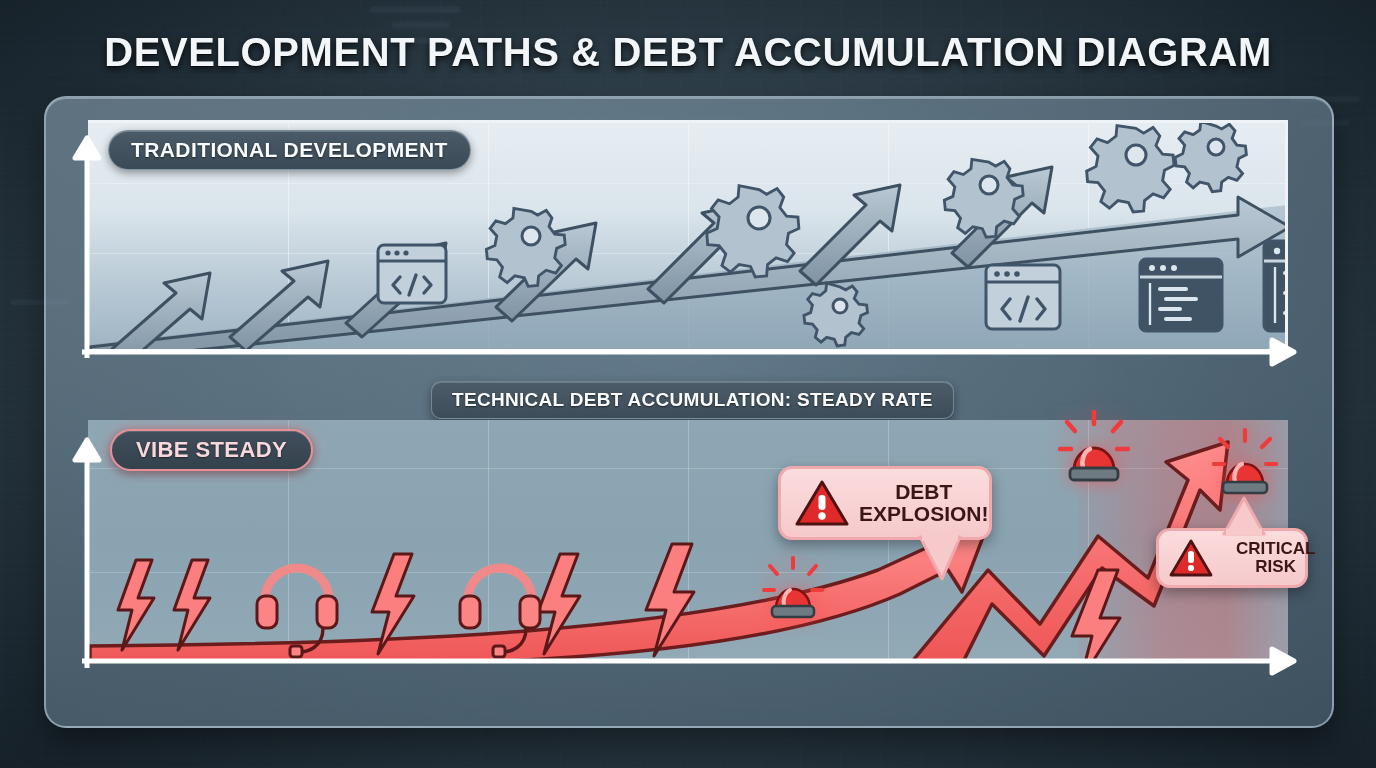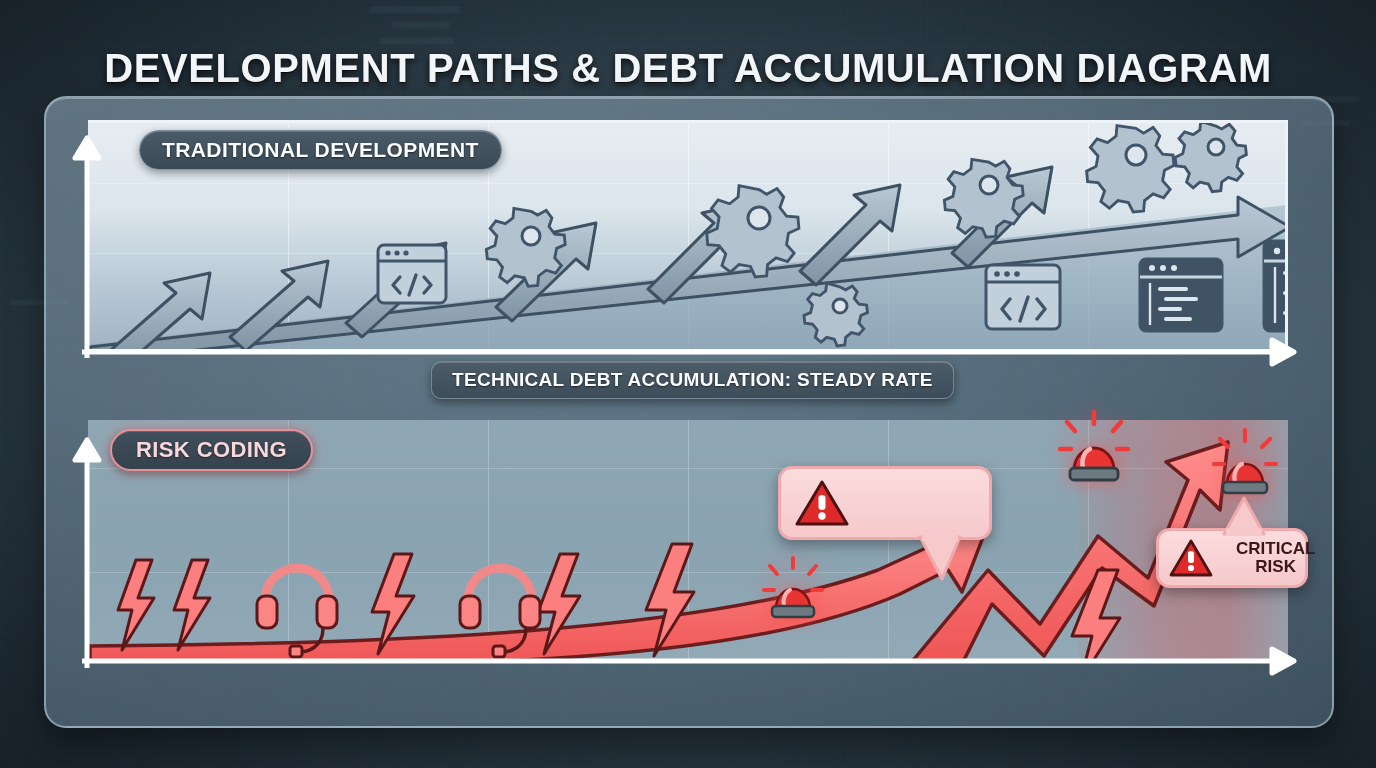--- a/index.html
+++ b/index.html
@@ -33,21 +33,21 @@
     border-radius: 2px;
     filter: blur(1px);
   }
   .bg-vig {
     position: absolute; inset: 0;
     background: radial-gradient(ellipse at 50% 50%, rgba(0,0,0,0) 40%, rgba(10,18,25,.55) 100%);
   }
 
   
   .title {
-    position: absolute; top: 46px; left: 0; width: 100%;
+    position: absolute; top: 30px; left: 0; width: 100%;
     text-align: center;
     font-size: 40px; font-weight: bold;
     letter-spacing: .6px;
     color: #f2f6f9;
     text-shadow: 0 3px 7px rgba(0,0,0,.75), 0 1px 0 rgba(0,0,0,.6);
     font-family: "Liberation Sans", sans-serif;
   }
 
   
   .card {
@@ -137,20 +137,21 @@
     border-radius: 10px;
     font-weight: bold;
     letter-spacing: .3px;
     white-space: nowrap;
     background: linear-gradient(180deg, #4c5c68 0%, #3c4c58 100%);
     color: #fbfdff;
     border: 1px solid rgba(190,212,228,.40);
     box-shadow: 0 4px 10px rgba(0,0,0,.40), inset 0 1px 0 rgba(255,255,255,.20);
     text-shadow: 0 1px 2px rgba(0,0,0,.55);
     font-family: "Liberation Sans", sans-serif;
+    margin-top: 20px;
   }
   .accent-pink { color: #f2b9bd; }
 
   
   .bubble {
     position: absolute;
     display: flex; align-items: center; gap: 10px;
     background: linear-gradient(180deg, #fbdcdd 0%, #f6c9cb 100%);
     border: 3px solid #f0a9ad;
     border-radius: 14px;
@@ -315,21 +316,21 @@
     <svg width="30" height="230" viewBox="0 0 30 230">
       <path d="M15,230 L15,22 M15,10 L3,30 L27,30 Z" fill="#ffffff" stroke="#ffffff" stroke-width="5" stroke-linejoin="round"></path>
     </svg>
   </div>
   <div class="axis" style="left:82px;top:337px;">
     <svg width="1222" height="30" viewBox="0 0 1222 30">
       <path d="M0,15 L1198,15 M1212,15 L1190,3 L1190,27 Z" fill="#ffffff" stroke="#ffffff" stroke-width="5" stroke-linejoin="round"></path>
     </svg>
   </div>
 
-  <div class="pill pill-dark" style="left:108px;top:130px;height:40px;padding:0 22px;font-size:21px;margin-left:31px;">
+  <div class="pill pill-dark" style="left:108px;top:130px;height:40px;padding:0 22px;font-size:21px;">
     <span>TRADITIONAL DEVELOPMENT</span>
   </div>
 
   <div class="bar-label" style="left:431px;top:361px;height:38px;padding:0 20px;font-size:19px;">
     <span>TECHNICAL DEBT ACCUMULATION: STEADY RATE</span>
   </div>
 
   <div class="chart-bot">
     <div class="grid-vb" style="left:200px"></div>
     <div class="grid-vb" style="left:400px"></div>
@@ -389,21 +390,21 @@
       <path d="M15,238 L15,22 M15,10 L3,30 L27,30 Z" fill="#ffffff" stroke="#ffffff" stroke-width="5" stroke-linejoin="round"></path>
     </svg>
   </div>
   <div class="axis" style="left:82px;top:646px;">
     <svg width="1222" height="30" viewBox="0 0 1222 30">
       <path d="M0,15 L1198,15 M1212,15 L1190,3 L1190,27 Z" fill="#ffffff" stroke="#ffffff" stroke-width="5" stroke-linejoin="round"></path>
     </svg>
   </div>
 
   <div class="pill pill-vibe" style="left:110px;top:429px;height:42px;padding:0 24px;font-size:22px;">
-    <span>RISK CODING</span>
+    <span>VIBE STEADY</span>
   </div>
 
 
   <div class="ico glow-red" style="left:762px;top:556px;">
     <svg width="62" height="66" viewBox="0 0 62 66">
       <g stroke="#f03b3b" stroke-width="4" stroke-linecap="round">
         <path d="M31,2 V12"></path>
           <path d="M8,10 L15,18"></path>
           <path d="M54,10 L47,18"></path>
         <path d="M2,34 H12"></path>
@@ -443,20 +444,24 @@
     </svg>
   </div>
 
   <div class="bubble" style="left:778px;top:466px;width:214px;height:74px;">
     <span class="ico" style="position:relative;left:0;top:0;">
       <svg width="54" height="48" viewBox="0 0 54 48">
         <path d="M27,3 L52,45 L2,45 Z" fill="#e02a2a" stroke="#4d1212" stroke-width="3" stroke-linejoin="round"></path>
         <rect x="23.5" y="16" width="7" height="15" rx="3.3" fill="#ffffff"></rect>
         <circle cx="27" cy="37" r="3.7" fill="#ffffff"></circle>
       </svg>
+    </span>
+    <span class="bubble-text" style="font-size:21px;">
+      <span>DEBT</span><br>
+      <span>EXPLOSION!</span>
     </span>
   </div>
   <div class="tail" style="left:918px;top:535px;">
     <svg width="60" height="46" viewBox="0 0 60 46">
       <path d="M2,2 L42,2 L24,44 Z" fill="#f6c9cb" stroke="#f0a9ad" stroke-width="3" stroke-linejoin="round"></path>
       <path d="M4,3 L40,3" stroke="#f6c9cb" stroke-width="6"></path>
     </svg>
   </div>
 
   <div class="bubble" style="left:1156px;top:528px;width:152px;height:60px;padding:8px 10px;gap:23px;">

